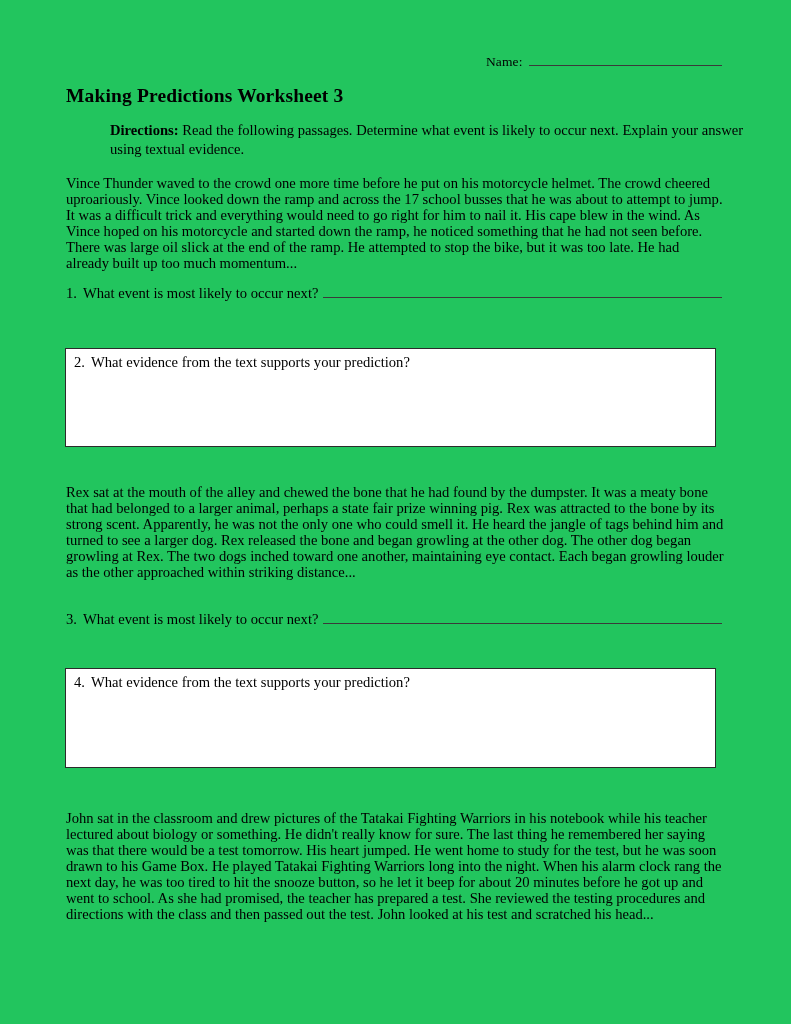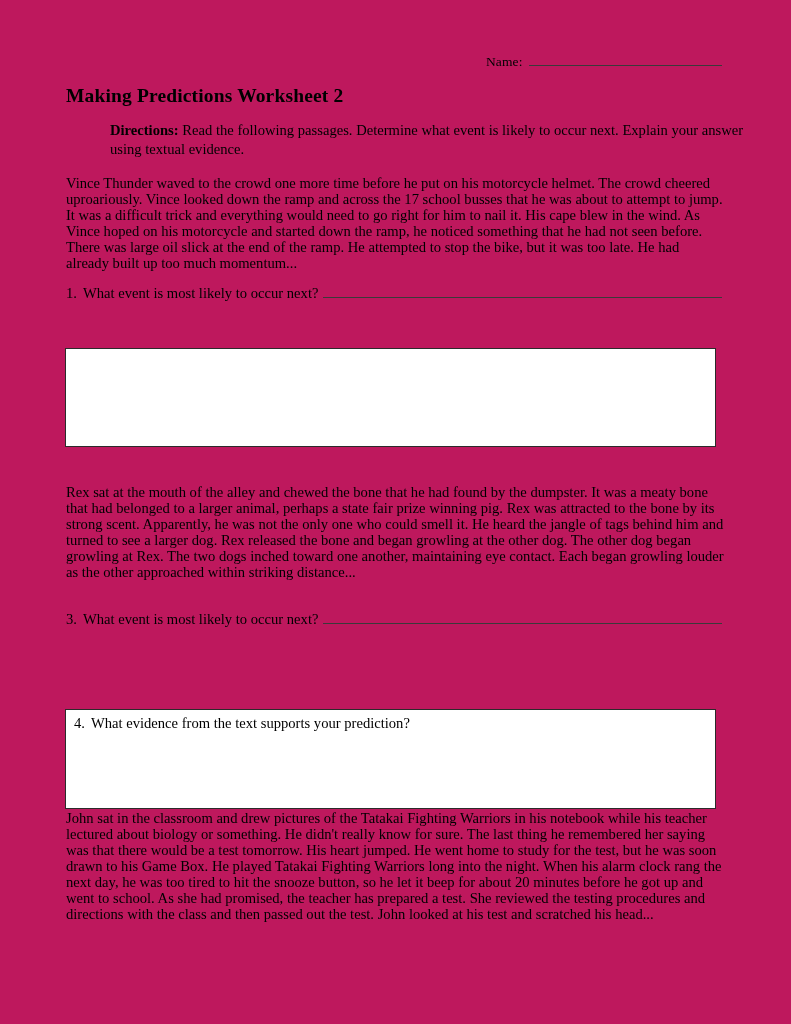--- a/index.html
+++ b/index.html
@@ -17,21 +17,21 @@
     color: #000000;
     -webkit-font-smoothing: antialiased;
   }
 
   .page {
     position: absolute;
     left: 0;
     top: 0;
     width: 791px;
     height: 1024px;
-    background: #be185d;
+    background: #22c55e;
   }
 
   
   .name-row {
     position: absolute;
     left: 486px;
     top: 54px;
     width: 236px;
     display: flex;
     align-items: baseline;
@@ -118,21 +118,21 @@
   
   .answer-box {
     position: absolute;
     left: 65px;
     width: 651px;
     border: 1.6px solid #2b2b2b;
     background: #ffffff;
     box-sizing: border-box;
   }
   .answer-box-2 { top: 348px; height: 99px; }
-  .answer-box-4 { top: 668px; height: 100px; margin-top: 41px; }
+  .answer-box-4 { top: 668px; height: 100px; }
   .answer-box .box-q {
     position: absolute;
     left: 8px;
     top: 4px;
     font-size: 14.6px;
     line-height: 19.4px;
     white-space: nowrap;
   }
   .answer-box .box-q .box-num {
     margin-right: 6px;
@@ -148,35 +148,38 @@
 </head>
 <body>
 
 <div class="page">
 
   <div class="name-row">
     <span class="name-label">Name:</span>
     <span class="name-rule"></span>
   </div>
 
-  <h1 class="title">Making Predictions Worksheet 2</h1>
+  <h1 class="title">Making Predictions Worksheet 3</h1>
 
   <p class="directions">
     <span class="lead">Directions:</span><span> Read the following passages.  Determine what event is likely to occur next.  Explain your answer using textual evidence.</span>
   </p>
 
   <p class="passage passage-1">Vince Thunder waved to the crowd one more time before he put on his motorcycle helmet.  The crowd cheered uproariously.  Vince looked down the ramp and across the 17 school busses that he was about to attempt to jump.  It was a difficult trick and everything would need to go right for him to nail it.  His cape blew in the wind.  As Vince hoped on his motorcycle and started down the ramp, he noticed something that he had not seen before.  There was large oil slick at the end of the ramp.  He attempted to stop the bike, but it was too late.  He had already built up too much momentum...</p>
 
   <div class="q-line q-line-1">
     <span class="q-num">1.</span>
     <span class="q-text">What event is most likely to occur next?</span>
     <span class="q-rule"></span>
   </div>
 
   <div class="answer-box answer-box-2">
+    <div class="box-q">
+      <span class="box-num">2.</span><span>What evidence from the text supports your prediction?</span>
+    </div>
     <div class="answer-area"></div>
   </div>
 
   <p class="passage passage-2">Rex sat at the mouth of the alley and chewed the bone that he had found by the dumpster.  It was a meaty bone that had belonged to a larger animal, perhaps a state fair prize winning pig.  Rex was attracted to the bone by its strong scent.  Apparently, he was not the only one who could smell it.  He heard the jangle of tags behind him and turned to see a larger dog.  Rex released the bone and began growling at the other dog.  The other dog began growling at Rex.  The two dogs inched toward one another, maintaining eye contact.  Each began growling louder as the other approached within striking distance...</p>
 
   <div class="q-line q-line-3">
     <span class="q-num">3.</span>
     <span class="q-text">What event is most likely to occur next?</span>
     <span class="q-rule"></span>
   </div>

